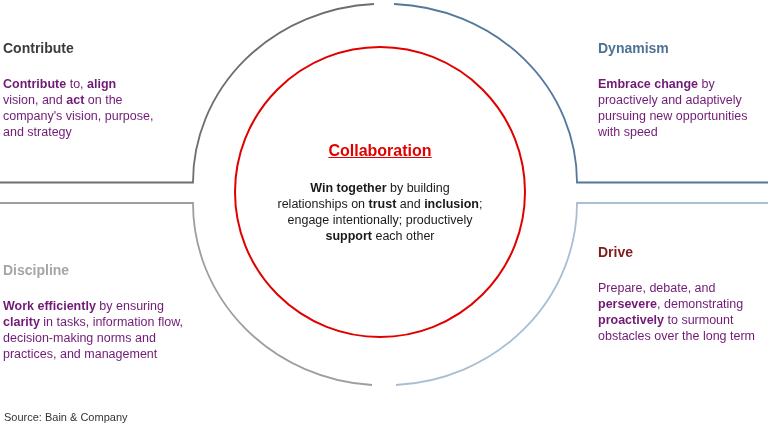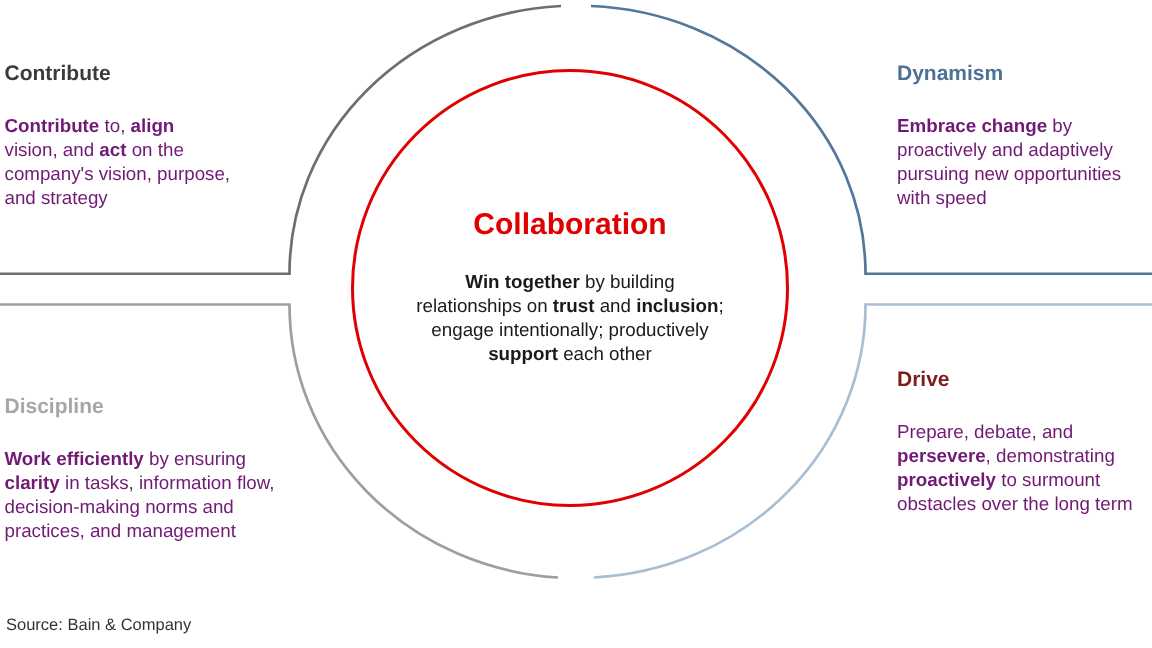--- a/index.html
+++ b/index.html
@@ -10,21 +10,21 @@
   .stage svg{position:absolute;left:0;top:0;}
   .quad{position:absolute;}
   .q-title{font-size:14px;font-weight:bold;line-height:17px;}
   .q-body{margin-top:19px;font-size:12.5px;line-height:16px;color:#701a75;white-space:nowrap;}
   .q-body b{font-weight:bold;}
   .quad-tl{left:3px;top:40px;width:190px;}
   .quad-tr{left:598px;top:40px;width:170px;}
   .quad-bl{left:3px;top:242px;width:196px;}
   .quad-br{left:598px;top:244px;width:170px;}
   .center-block{position:absolute;left:237px;top:142px;width:286px;text-align:center;}
-  .c-title{font-size:20px;font-weight:bold;line-height:17px;}
+  .c-title{font-size:16px;font-weight:bold;line-height:17px;text-decoration:underline;}
   .c-body{margin-top:21px;font-size:12.5px;line-height:16px;color:#1a1a1a;white-space:nowrap;}
   .c-body b{font-weight:bold;}
   .source{position:absolute;left:4px;top:411px;font-size:11px;color:#333333;}
 </style>
 </head>
 <body>
 
 <div class="stage">
 
   <svg width="768" height="432" viewBox="0 0 768 432">

